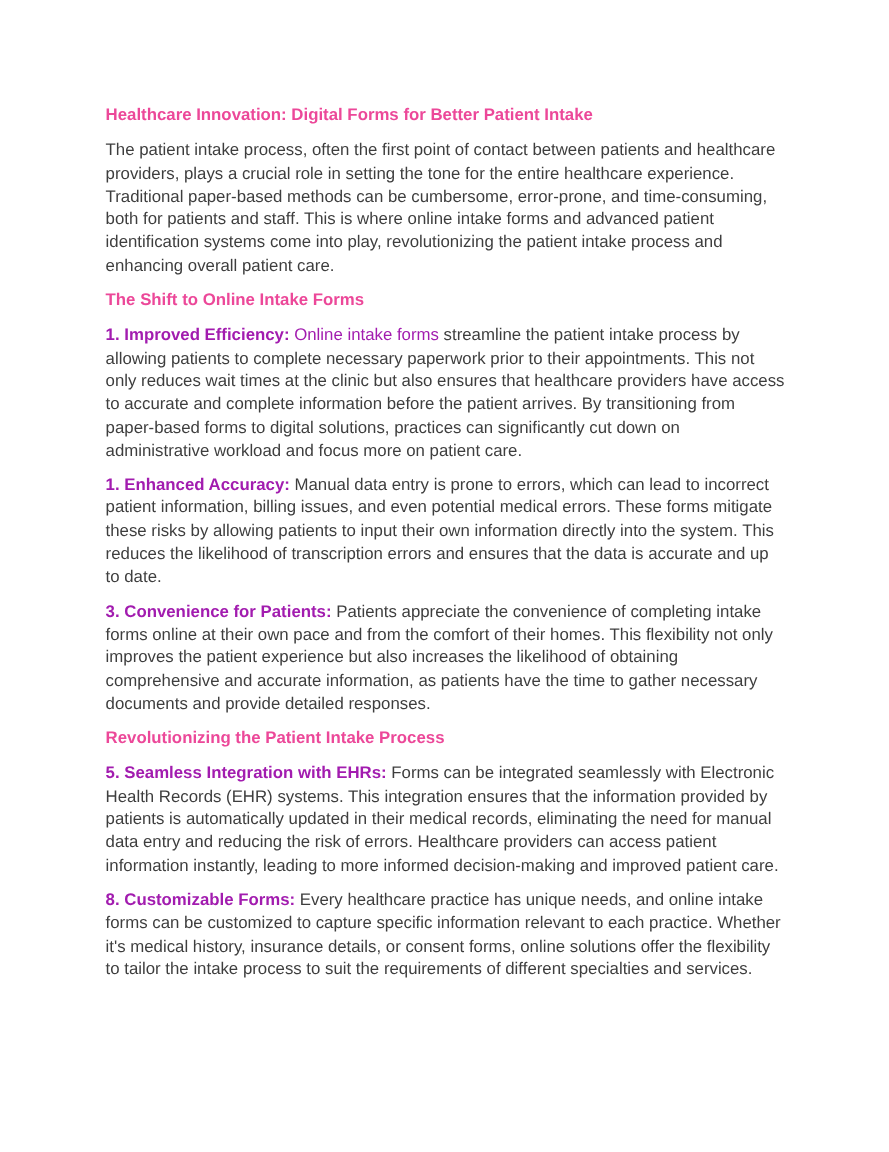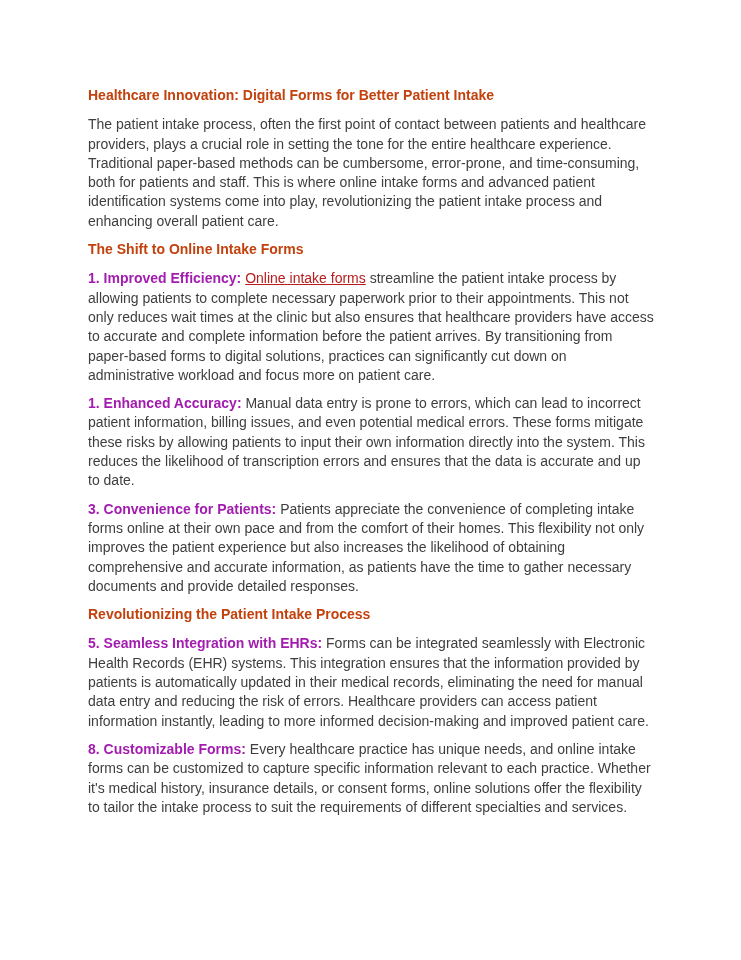--- a/index.html
+++ b/index.html
@@ -17,35 +17,34 @@
   .article {
     box-sizing: border-box;
     width: 741px;
     padding: 86px 86px 0 88px;
   }
   .article h1,
   .article h2 {
     font-size: 14px;
     line-height: 19.3px;
     font-weight: 700;
-    color: #c2410c;
+    color: #ec4899;
     margin: 0 0 10px 0;
   }
   .article p {
     font-size: 14px;
     line-height: 19.3px;
     margin: 0 0 9px 0;
   }
   .article strong {
     font-weight: 700;
     color: #a21caf;
   }
   a.inline-link {
-    color: #b91c1c;
-    text-decoration: underline;
+    color: #a21caf;
     cursor: pointer;
   }
 </style>
 </head>
 <body>
 
 <div class="article">
 
   <h1>Healthcare Innovation: Digital Forms for Better Patient Intake</h1>
 

